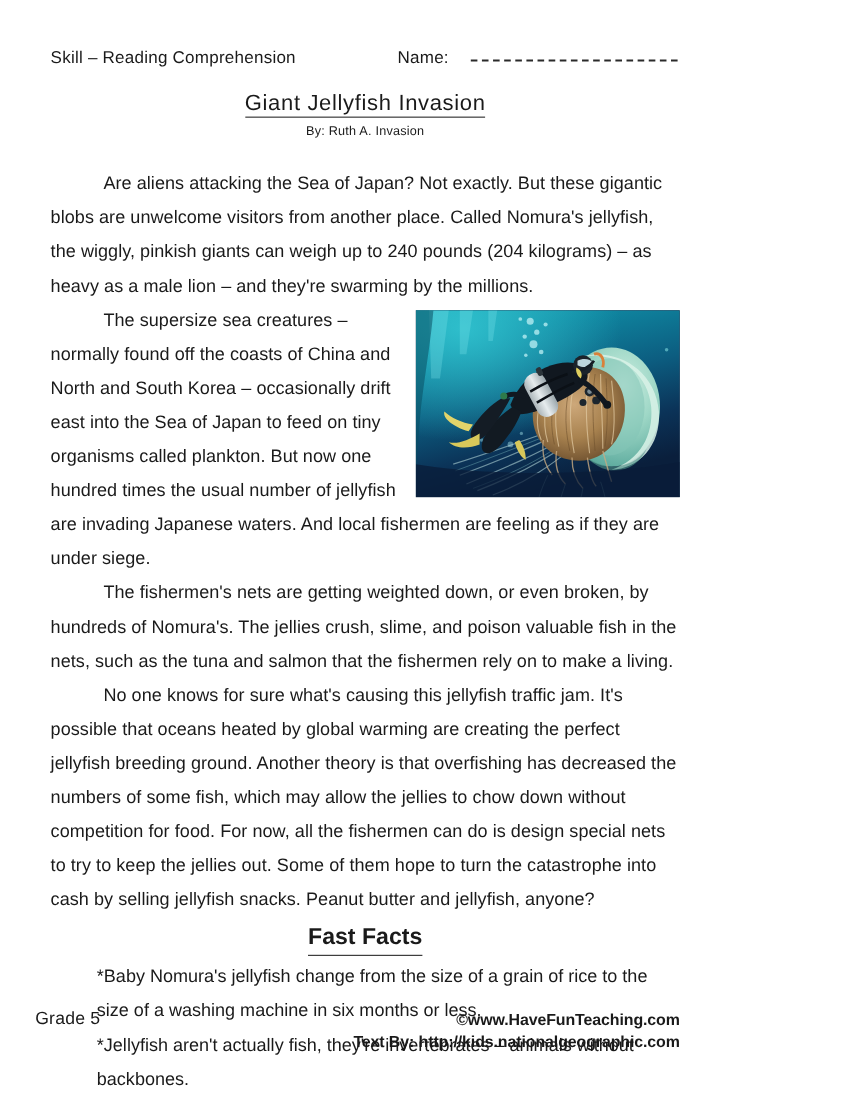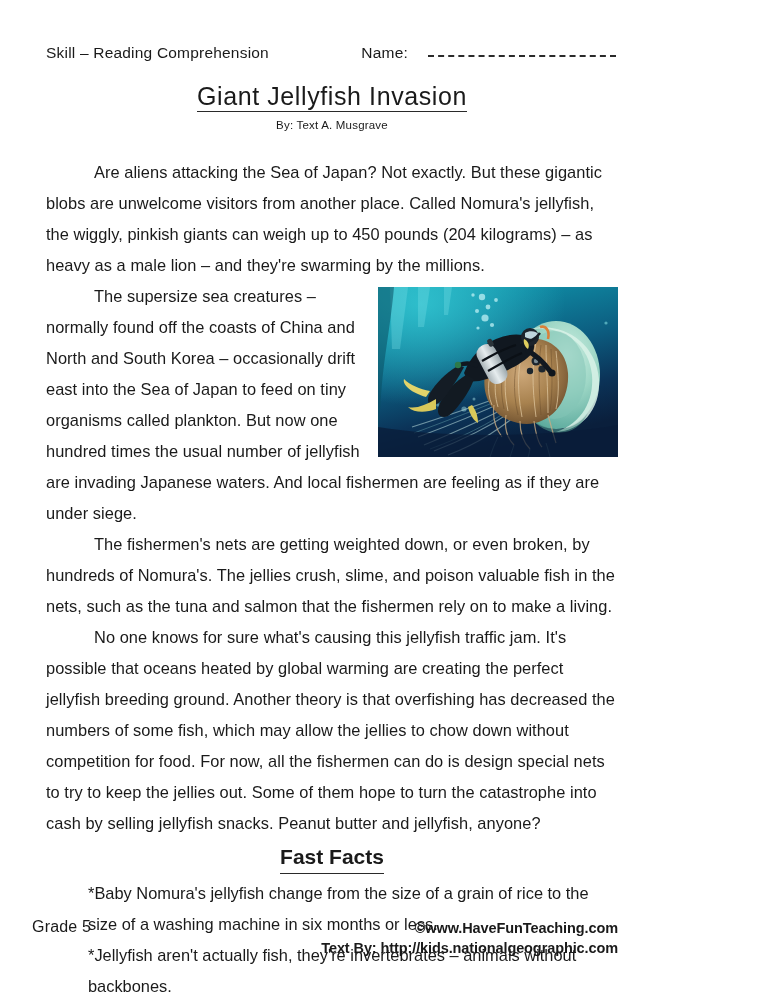--- a/index.html
+++ b/index.html
@@ -52,21 +52,21 @@
   }
 
   
   .title-wrap {
     text-align: center;
     margin-top: 14px;
     line-height: 1;
   }
   .doc-title {
     display: inline-block;
-    font-size: 25px;
+    font-size: 20px;
     letter-spacing: .6px;
     border-bottom: 1.6px solid #2a2a2a;
     padding-bottom: 2px;
     font-weight: 400;
     text-align: right;
   }
   .byline {
     text-align: center;
     font-size: 11.5px;
     margin-top: 7px;
@@ -159,25 +159,25 @@
     <div class="skill-line">Skill – Reading Comprehension</div>
     <div class="name-line">
       <span>Name:</span>
       <span class="name-blank"></span>
     </div>
   </div>
 
   <div class="title-wrap">
     <span class="doc-title">Giant Jellyfish Invasion</span>
   </div>
-  <div class="byline">By: Text A. Musgrave</div>
+  <div class="byline">By: Ruth A. Invasion</div>
 
   <div class="article clearfix">
 
-    <p>Are aliens attacking the Sea of Japan? Not exactly. But these gigantic blobs are unwelcome visitors from another place. Called Nomura's jellyfish, the wiggly, pinkish giants can weigh up to 450 pounds (204 kilograms) – as heavy as a male lion – and they're swarming by the millions.</p>
+    <p>Are aliens attacking the Sea of Japan? Not exactly. But these gigantic blobs are unwelcome visitors from another place. Called Nomura's jellyfish, the wiggly, pinkish giants can weigh up to 240 pounds (204 kilograms) – as heavy as a male lion – and they're swarming by the millions.</p>
 
     <div class="photo">
       <svg viewBox="0 0 240 170" xmlns="http://www.w3.org/2000/svg" aria-hidden="true">
         <defs>
           <linearGradient id="water" x1="0" y1="0" x2="0.35" y2="1">
             <stop offset="0%" stop-color="#1aa4b4"></stop>
             <stop offset="22%" stop-color="#0f86a0"></stop>
             <stop offset="52%" stop-color="#0c5d80"></stop>
             <stop offset="78%" stop-color="#0b3358"></stop>
             <stop offset="100%" stop-color="#0a1f3c"></stop>

